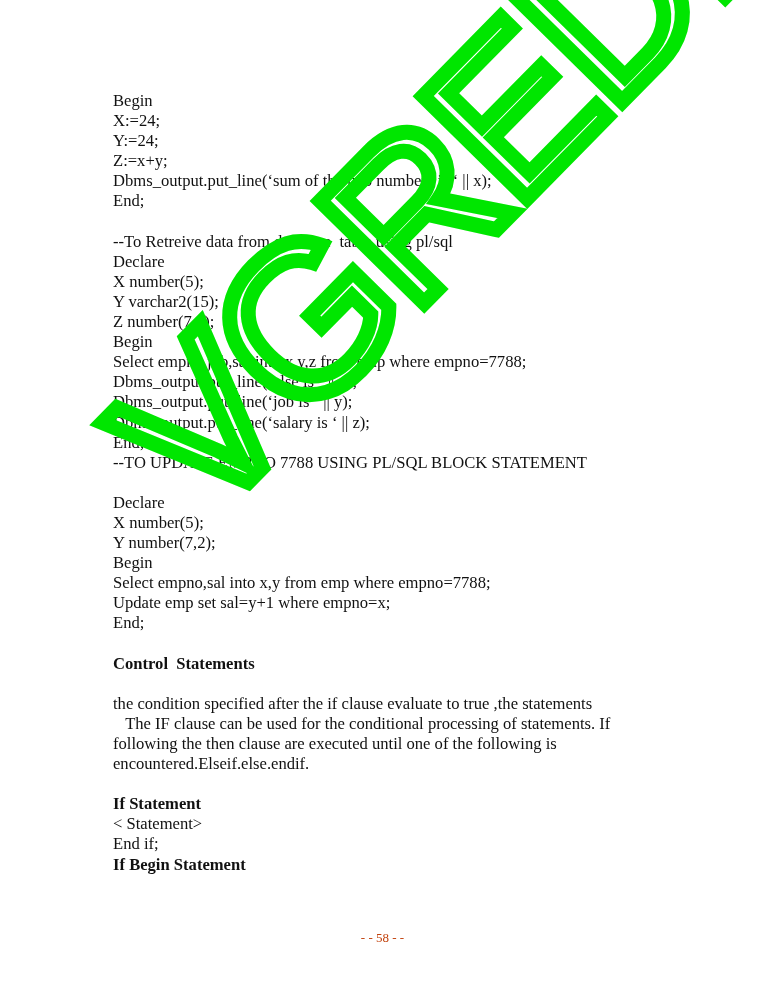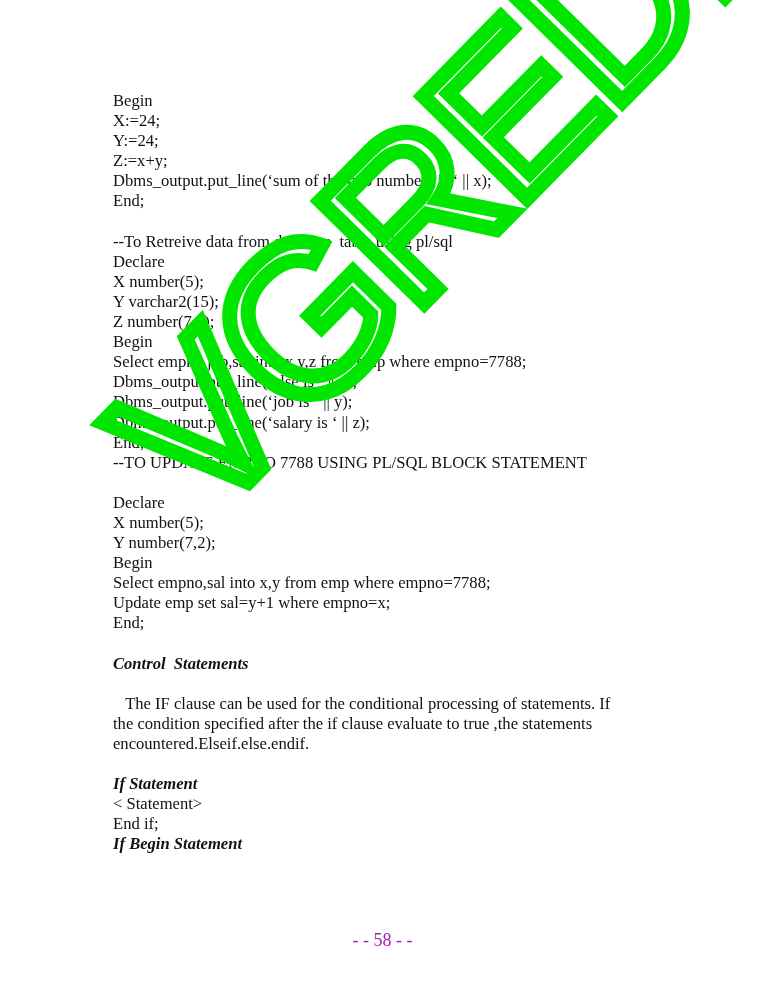--- a/index.html
+++ b/index.html
@@ -5,24 +5,24 @@
   html, body { margin: 0; padding: 0; background: #ffffff; }
   body { width: 765px; height: 990px; position: relative; overflow: hidden; }
   .page { position: absolute; left: 0; top: 0; width: 623px; height: 990px; background: #fff; }
   .content {
     position: absolute; left: 113px; top: 91px; width: 560px;
     font-family: "Liberation Serif", "DejaVu Serif", serif;
     font-size: 16.6px; line-height: 20.1px; color: #111;
   }
   .line { white-space: pre; height: 20.1px; }
   .blank { height: 20.1px; }
-  .bold { font-weight: bold; font-style: italic; }
+  .bold { font-weight: bold; }
   .footer {
     position: absolute; left: 0; width: 765px; top: 930px; text-align: center;
-    font-family: "Liberation Serif", "DejaVu Serif", serif; font-size: 18px; color: #a21caf;
+    font-family: "Liberation Serif", "DejaVu Serif", serif; font-size: 13px; color: #c2410c;
   }
   .watermark {
     position: absolute; left: 78px; top: 400px;
     transform-origin: 0 0; transform: rotate(-45.5deg);
     font-family: "Liberation Sans", "DejaVu Sans", sans-serif;
     font-size: 212px; letter-spacing: -6px; line-height: 1;
     color: transparent; -webkit-text-stroke: 15px #00e600;
     white-space: nowrap; pointer-events: none;
   }
   .wm-wrap { position: absolute; left: 0; top: 0; width: 765px; height: 990px; overflow: hidden; }
@@ -62,22 +62,23 @@
         <div class="line">Y number(7,2);</div>
         <div class="line">Begin</div>
         <div class="line">Select empno,sal into x,y from emp where empno=7788;</div>
         <div class="line">Update emp set sal=y+1 where empno=x;</div>
         <div class="line">End;</div>
       </div>
       <div class="blank"></div>
       <div class="line bold">Control  Statements</div>
       <div class="blank"></div>
       <div>
+        <div class="line">the condition specified after the if clause evaluate to true ,the statements</div>
         <div class="line">   The IF clause can be used for the conditional processing of statements. If</div>
-        <div class="line">the condition specified after the if clause evaluate to true ,the statements</div>
+        <div class="line">following the then clause are executed until one of the following is</div>
         <div class="line">encountered.Elseif.else.endif.</div>
       </div>
       <div class="blank"></div>
       <div class="line bold">If Statement</div>
       <div>
         <div class="line">&lt; Statement&gt;</div>
         <div class="line">End if;</div>
       </div>
       <div class="line bold">If Begin Statement</div>
     </div>

